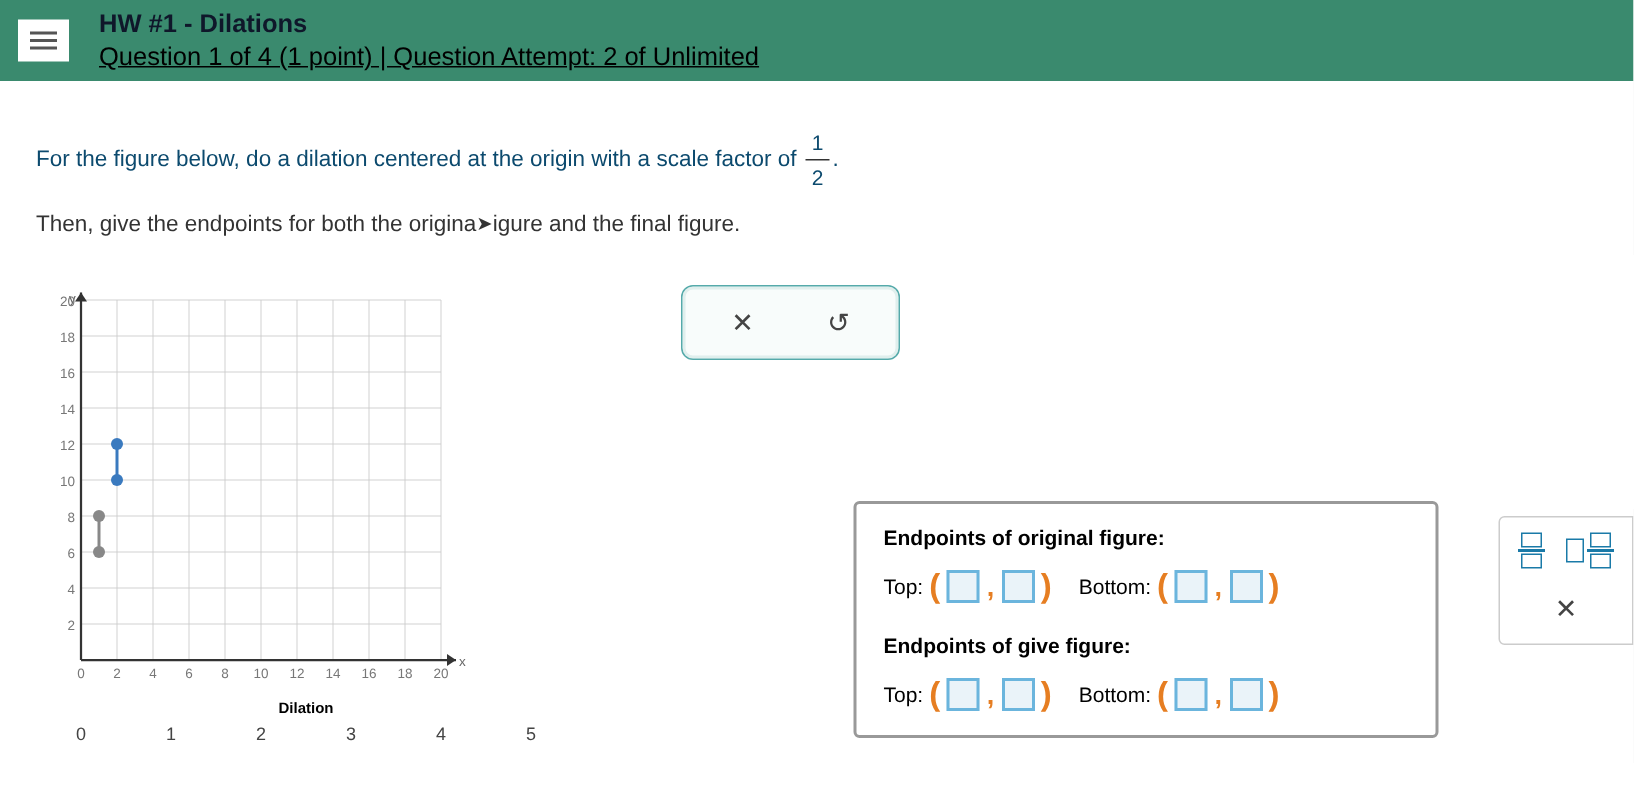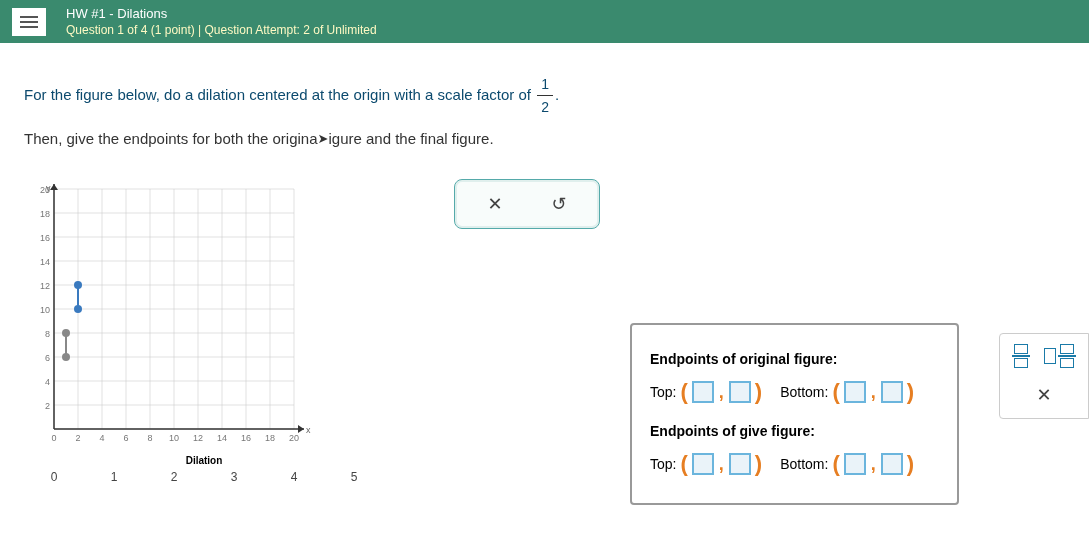--- a/index.html
+++ b/index.html
@@ -3,22 +3,22 @@
   <meta charset="utf-8">
   <style>
     * { box-sizing: border-box; margin: 0; padding: 0; }
     body { font-family: Arial, Helvetica, sans-serif; background: #f5f5f5; width: 1089px; height: 535px; overflow: hidden; }
     
     .header-bar { background: #3a8a6e; color: #d0e8df; padding: 6px 12px; display: flex; align-items: center; gap: 12px; }
     .menu-icon { width: 18px; display: flex; flex-direction: column; gap: 3px; cursor: pointer; }
     .menu-icon span { height: 2px; background: #555; display: block; }
     .menu-wrap { background: #fff; padding: 8px; margin-right: 8px; }
     .header-text { display: flex; flex-direction: column; gap: 2px; font-size: 13px; }
-    .hw-title { font-weight: normal; color: #ffffff; font-size: 13px; }
-    .question-line { color: #fef9c3; font-size: 12px; }
+    .hw-title { font-weight: bold; color: #0f172a; font-size: 17px; }
+    .question-line { color: #000000; font-size: 17px; text-decoration: underline; }
     
     .content { padding: 30px 24px 0 24px; background: #fff; height: calc(100% - 42px); position: relative; }
     
     .instruction { font-size: 15px; color: #0c4a6e; line-height: 1.6; margin-bottom: 8px; }
     .instruction2 { font-size: 15px; color: #333; line-height: 1.6; margin-bottom: 28px; }
     .fraction { display: inline-flex; flex-direction: column; align-items: center; vertical-align: middle; font-size: 14px; margin: 0 2px; }
     .fraction .num { border-bottom: 1px solid #333; padding: 0 4px; }
     .fraction .den { padding: 0 4px; }
     .cursor-arrow { display: inline-block; font-size: 13px; transform: translateY(-1px); }
     
@@ -26,21 +26,21 @@
     
     .graph-area { position: relative; }
     .graph-svg { background: #fff; border: none; }
     .dilation-label { text-align: center; font-size: 10px; font-weight: bold; margin-top: 2px; }
     .ruler-nums { display: flex; font-size: 12px; color: #444; margin-top: 4px; }
     .ruler-nums span { width: 60px; text-align: center; }
     
     .controls-box { display: flex; gap: 40px; align-items: center; border: 1px solid #5aa; border-radius: 8px; padding: 12px 28px; background: #f8fcfb; box-shadow: inset 0 0 0 2px rgba(90,170,160,0.15); margin-left: 30px;}
     .ctrl-btn { width: 24px; height: 24px; display: flex; align-items: center; justify-content: center; font-size: 18px; color: #444; cursor: pointer; }
     
-    .endpoints-panel { position: absolute; right: 130px; top: 280px; width: 329px; border: 2px solid #999; border-radius: 4px; padding: 26px 18px; background: #fff; }
+    .endpoints-panel { position: absolute; right: 130px; top: 280px; width: 390px; border: 2px solid #999; border-radius: 4px; padding: 14px 18px; background: #fff; }
     .ep-heading { font-weight: bold; font-size: 14px; margin-bottom: 12px; }
     .ep-row { display: flex; gap: 18px; align-items: center; margin-bottom: 18px; font-size: 14px; }
     .ep-row:last-child { margin-bottom: 0; }
     .ep-pair { display: flex; align-items: center; gap: 4px; }
     .paren { font-size: 22px; color: #e67e22; font-weight: bold; }
     .box-input { width: 22px; height: 22px; border: 2px solid #6bb5dd; background: #eaf3f9; display: inline-block; }
     .comma { color: #e67e22; font-weight: bold; font-size: 18px; margin: 0 1px; }
     
     .side-tools { position: absolute; right: 0; top: 290px; background: #fff; border: 1px solid #ccc; border-radius: 4px 0 0 4px; padding: 10px 12px; display: flex; flex-direction: column; gap: 14px; align-items: center; }
     .tool-row { display: flex; gap: 14px; align-items: center; }

